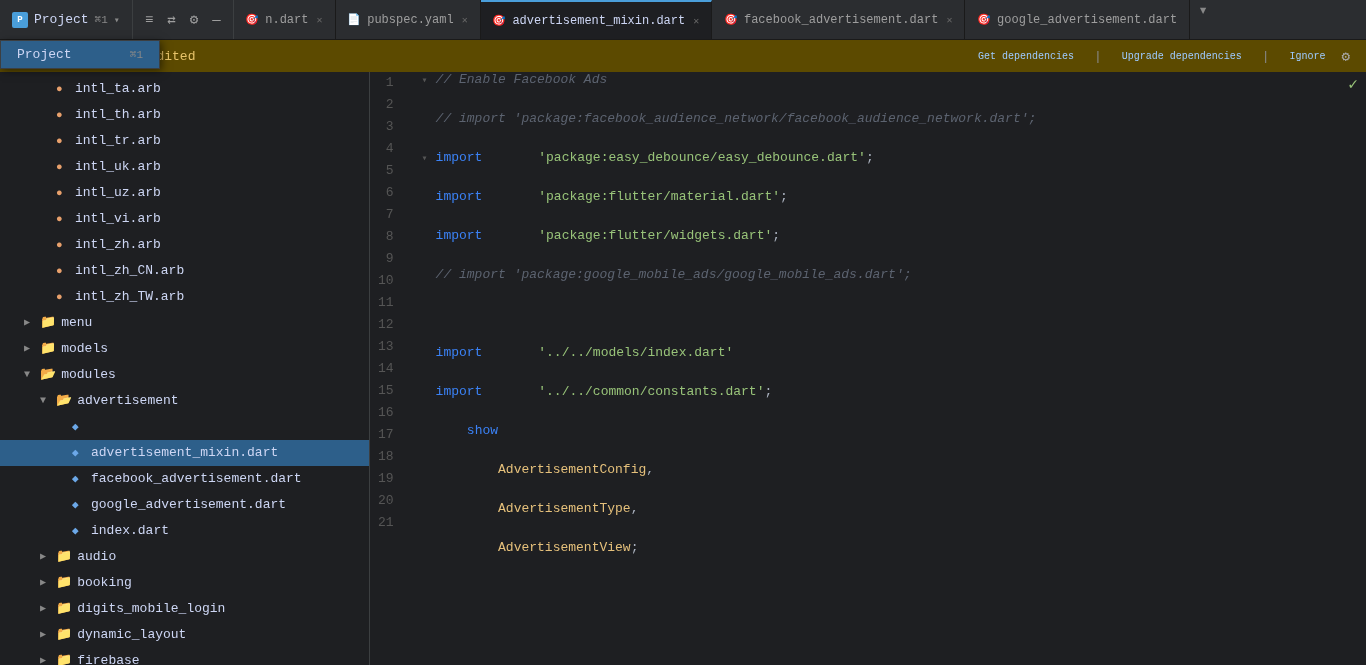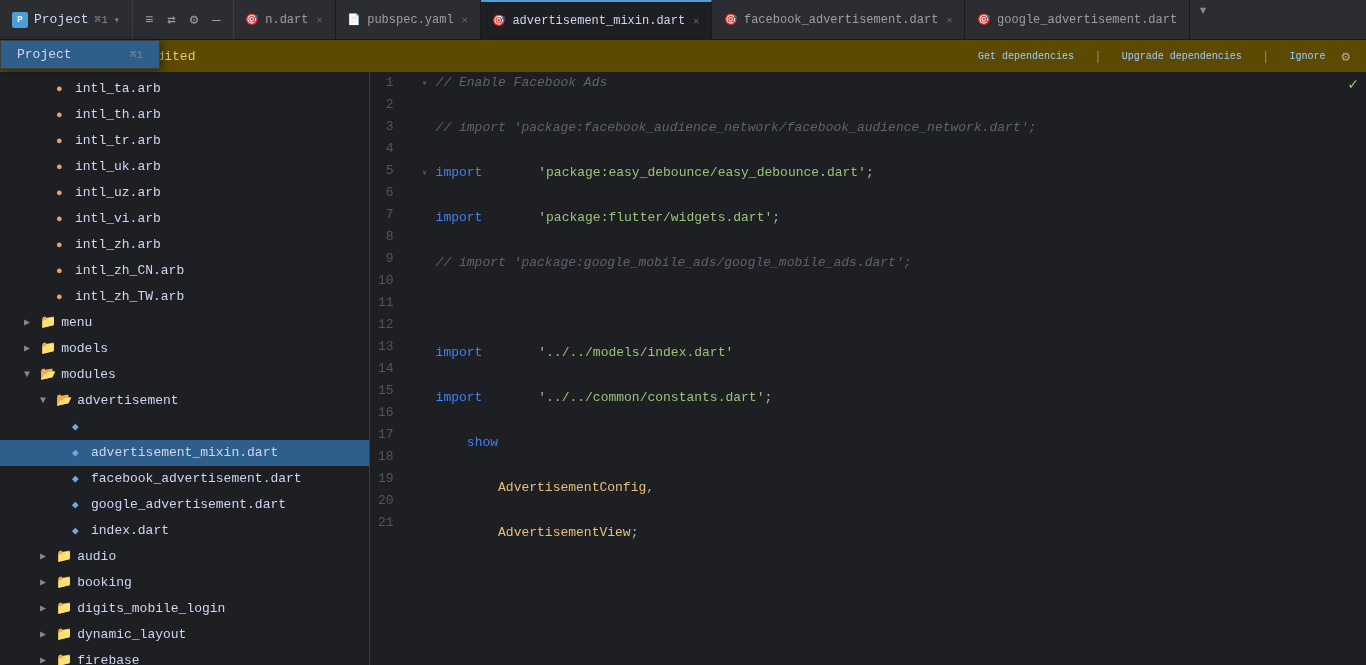--- a/index.html
+++ b/index.html
@@ -214,21 +214,21 @@
     .code-content {
       flex: 1;
       padding: 0 16px;
       white-space: pre;
       font-size: 13px;
       line-height: 22px;
       color: #abb2bf;
     }
     .code-line {
       display: block;
-      line-height: 22px;
+      line-height: 16px;
       position: relative;
     }
 
     
     .kw { color: #3b82f6; }       
     .str { color: #98c379; margin-left: 48px; }       
     .cm { color: #5c6370; font-style: italic; } 
     .cls { color: #e5c07b; text-align: right; }       
     .plain { color: #abb2bf; }     
     .fold-icon {
@@ -486,27 +486,29 @@
         <div>16</div>
         <div>17</div>
         <div>18</div>
         <div>19</div>
         <div>20</div>
         <div>21</div>
       </div>
       <div class="code-content"><span class="code-line"><span class="fold-icon">▾</span><span class="cm">// Enable Facebook Ads</span></span>
 <span class="code-line"><span class="fold-icon"> </span><span class="cm">// import 'package:facebook_audience_network/facebook_audience_network.dart';</span></span>
 <span class="code-line"><span class="fold-icon">▾</span><span class="kw">import</span> <span class="str">'package:easy_debounce/easy_debounce.dart'</span><span class="plain">;</span></span>
+<span class="code-line"><span class="fold-icon"> </span><span class="kw">import</span> <span class="str">'package:flutter/material.dart'</span><span class="plain">;</span></span>
 <span class="code-line"><span class="fold-icon"> </span><span class="kw">import</span> <span class="str">'package:flutter/widgets.dart'</span><span class="plain">;</span></span>
 <span class="code-line"><span class="fold-icon"> </span><span class="cm">// import 'package:google_mobile_ads/google_mobile_ads.dart';</span></span>
 <span class="code-line"><span class="fold-icon"> </span></span>
 <span class="code-line"><span class="fold-icon"> </span><span class="kw">import</span> <span class="str">'../../models/index.dart'</span></span>
 <span class="code-line"><span class="fold-icon"> </span><span class="kw">import</span> <span class="str">'../../common/constants.dart'</span><span class="plain">;</span></span>
 <span class="code-line"><span class="fold-icon"> </span>    <span class="kw">show</span></span>
 <span class="code-line"><span class="fold-icon"> </span>        <span class="cls">AdvertisementConfig</span><span class="plain">,</span></span>
+<span class="code-line"><span class="fold-icon"> </span>        <span class="cls">AdvertisementType</span><span class="plain">,</span></span>
 <span class="code-line"><span class="fold-icon"> </span>        <span class="cls">AdvertisementView</span><span class="plain">;</span></span>
 
 
 
 
 
 
 
 </div>
     </div>

